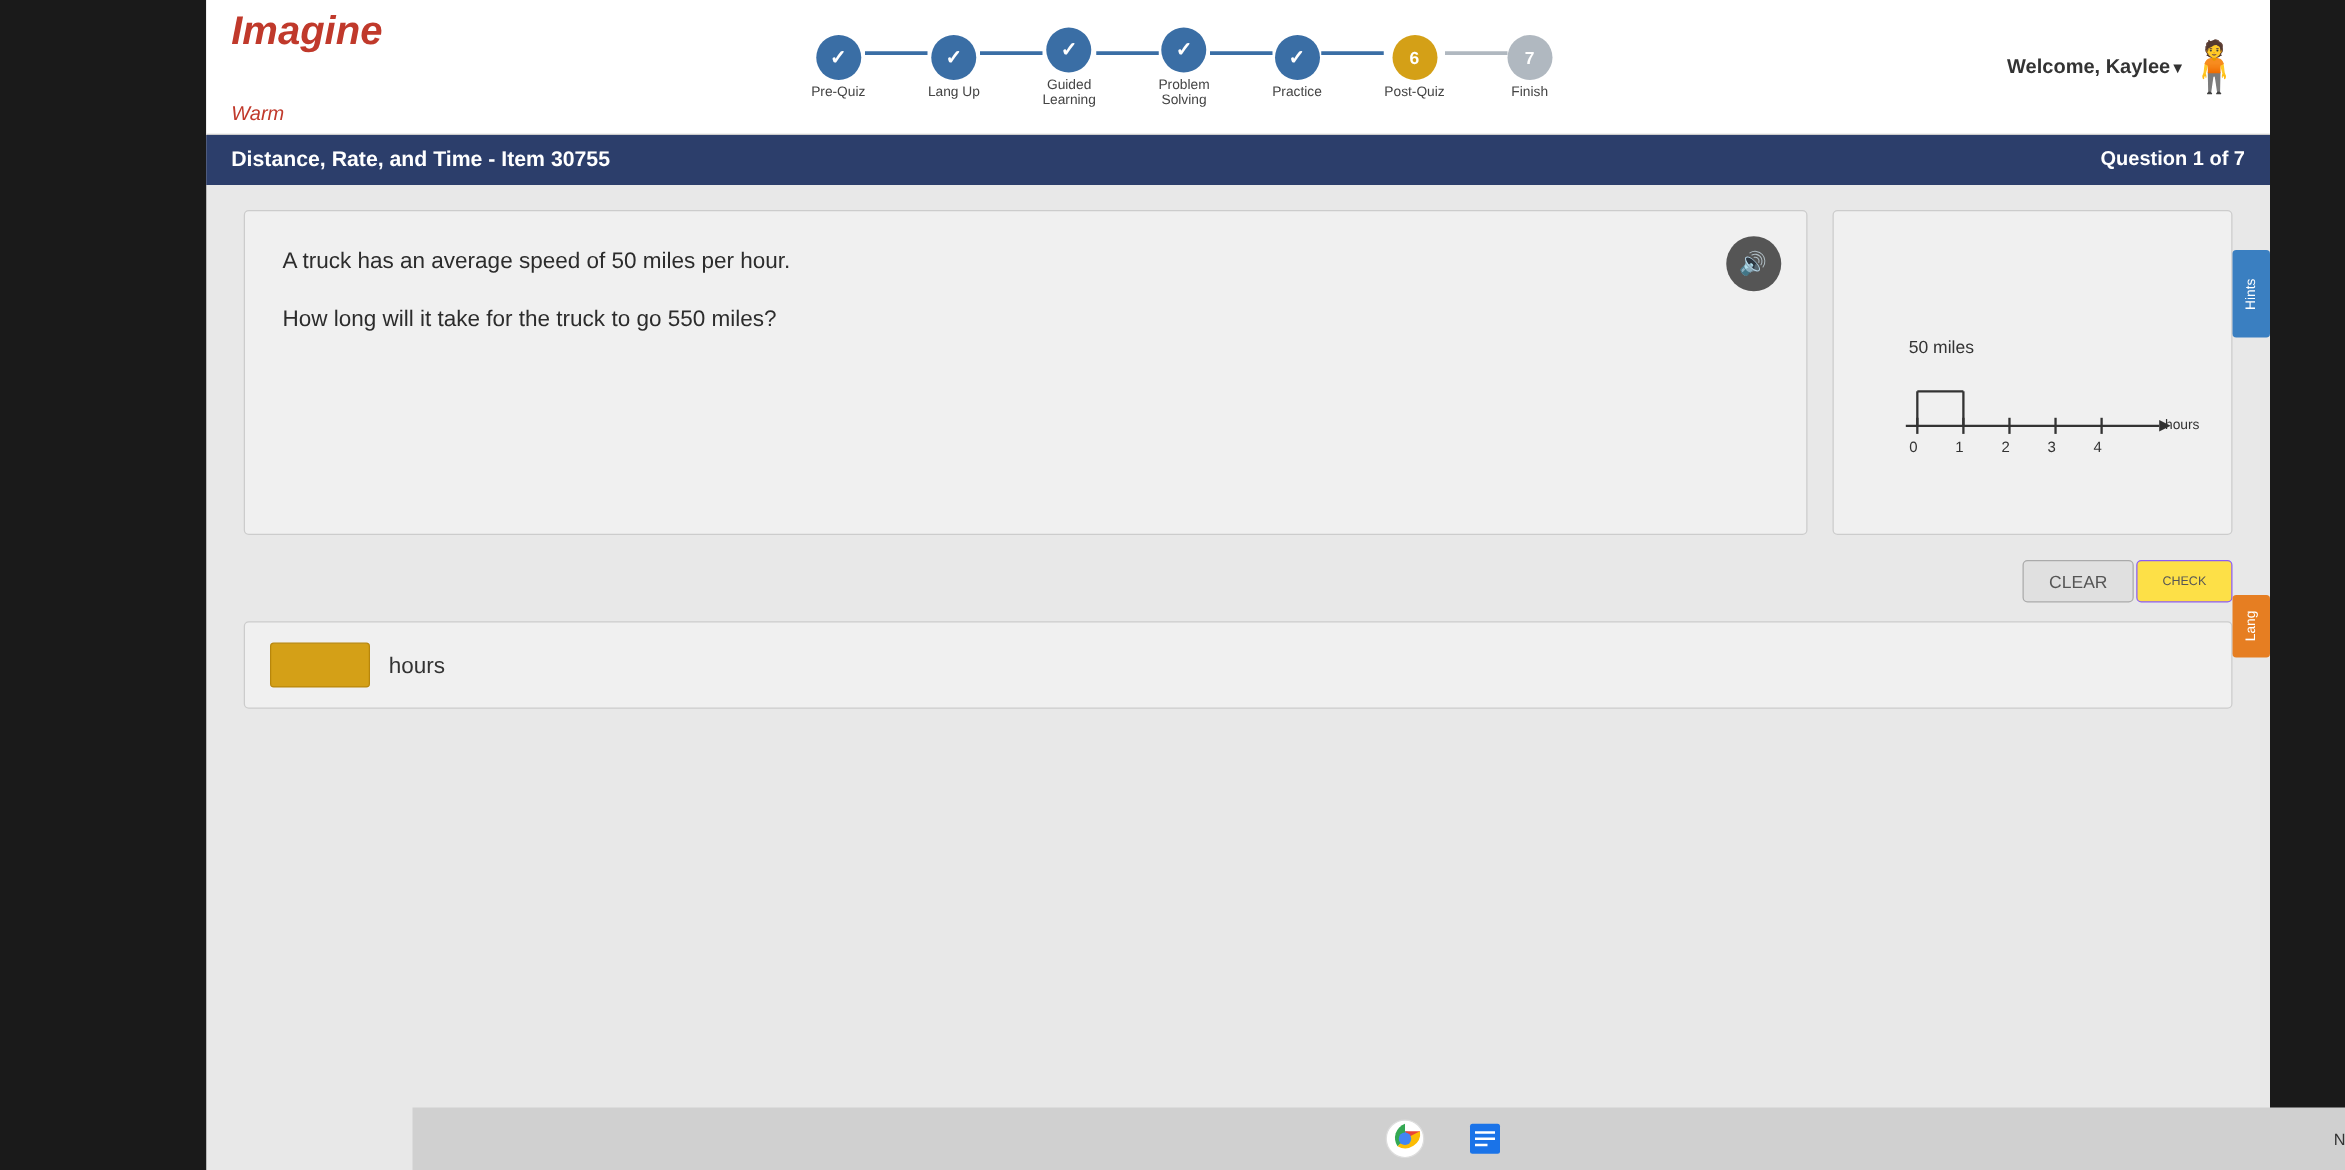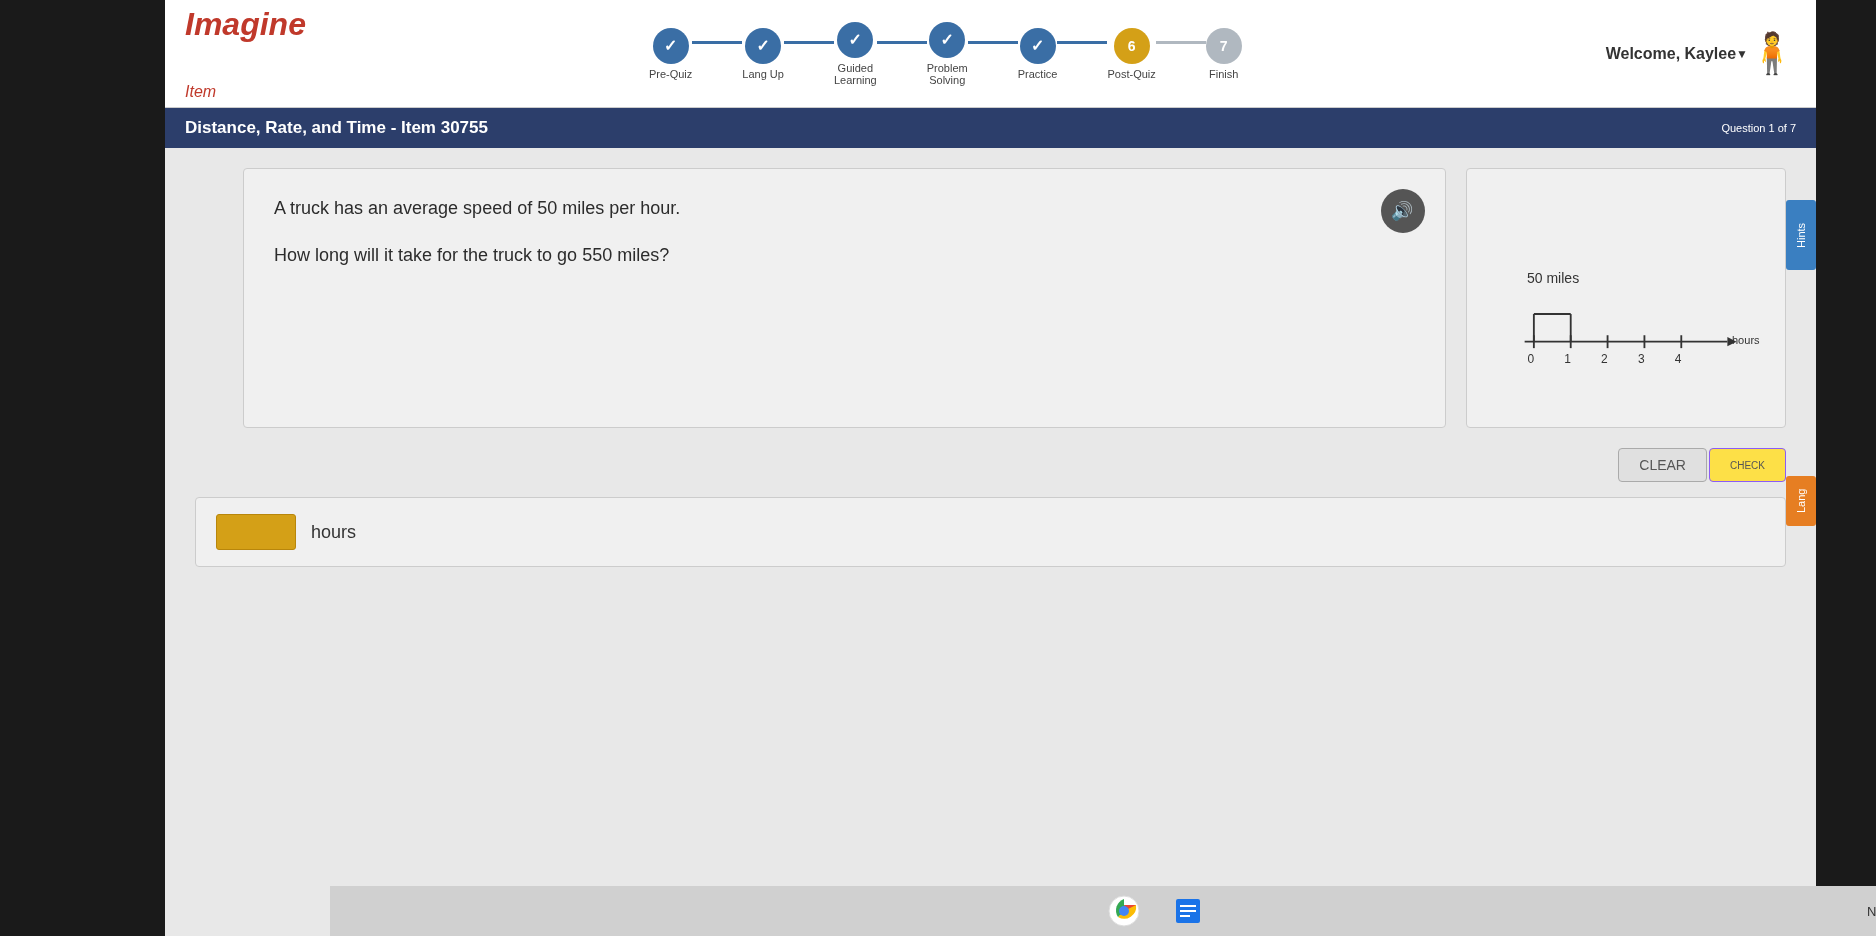--- a/index.html
+++ b/index.html
@@ -170,38 +170,37 @@
       padding: 0 20px;
       text-align: right;
     }
     .title-bar-text {
       color: #ffffff;
       font-size: 17px;
       font-weight: bold;
     }
     .question-count {
       color: #ffffff;
-      font-size: 11px;
-      font-weight: normal;
+      font-size: 16px;
+      font-weight: bold;
     }
 
     
     .content-area {
       flex: 1;
       display: flex;
       flex-direction: column;
       padding: 20px 30px;
       gap: 15px;
     }
 
     .question-row {
       display: flex;
       gap: 20px;
       align-items: flex-start;
-      margin-left: 48px;
     }
 
     
     .question-box {
       background: #f0f0f0;
       border: 1px solid #ccc;
       border-radius: 4px;
       flex: 1;
       min-height: 260px;
       padding: 25px 30px;
@@ -361,21 +360,21 @@
 <body>
 
 <div class="bg-left"></div>
 <div class="bg-right"></div>
 
 <div class="main-container">
 
   <div class="header">
     <div class="logo-area">
       <span class="logo-imagine">Imagine</span>
-      <span class="logo-math">Item</span>
+      <span class="logo-math">Warm</span>
     </div>
 
     <div class="progress-nav">
 
       <div class="nav-step">
         <div class="nav-step-circle completed checkmark"></div>
         <span class="nav-step-label">Pre-Quiz</span>
       </div>
       <div class="nav-connector"></div>
 

